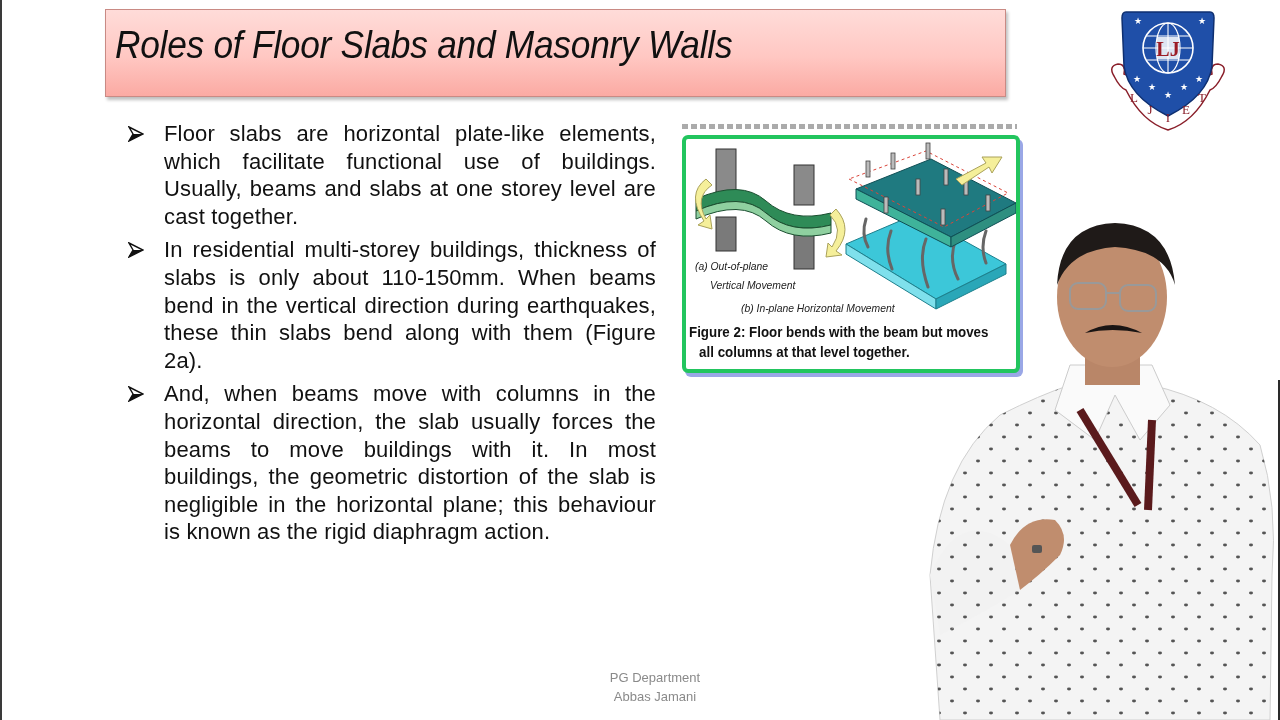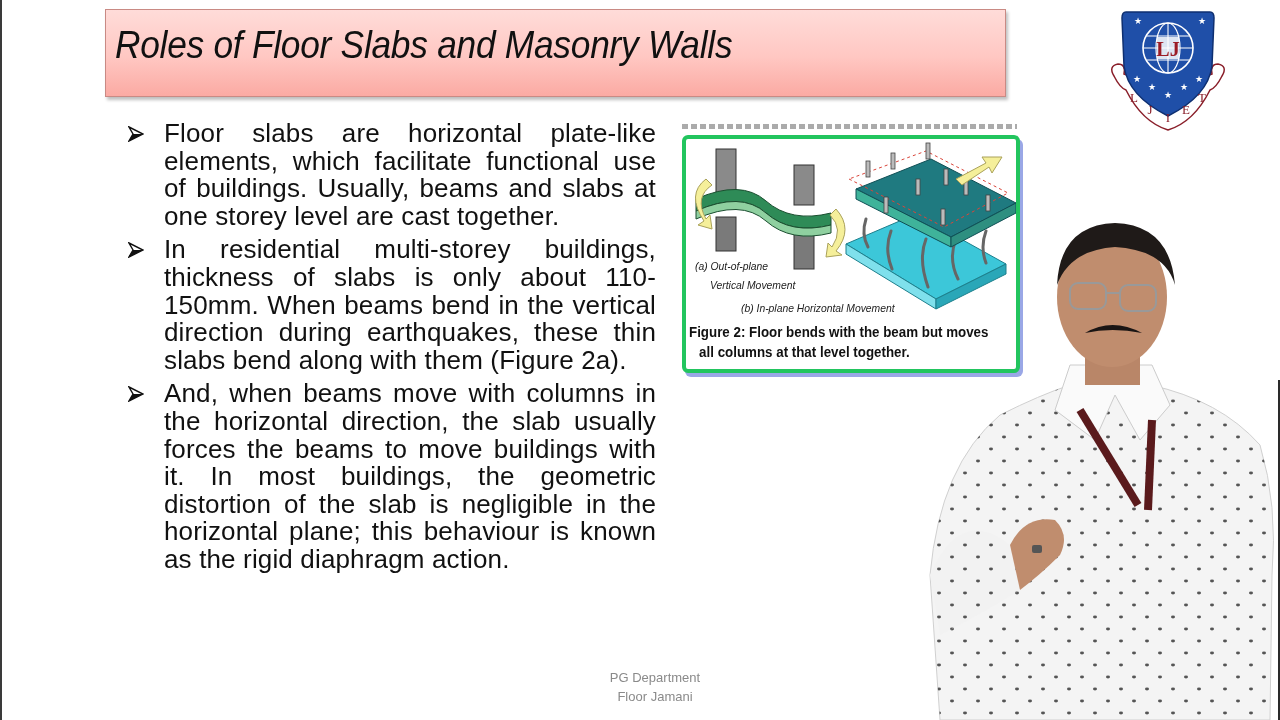--- a/index.html
+++ b/index.html
@@ -21,21 +21,21 @@
     font-family: "Liberation Sans", sans-serif;
     font-size: 38px; color: #111; letter-spacing: -0.3px; white-space: nowrap;
     transform: scaleX(0.93); transform-origin: left center;
   }
 
   .logo { position: absolute; left: 1104px; top: 4px; width: 128px; height: 128px; }
 
   .bullets { position: absolute; left: 128px; top: 120px; width: 528px; }
   .bullet {
     position: relative; padding-left: 36px; margin-bottom: 6px;
-    font-family: "Liberation Sans", sans-serif; font-size: 26px; line-height: 27.6px;
+    font-family: "Liberation Sans", sans-serif; font-size: 22px; line-height: 27.6px;
     color: #111; text-align: justify; letter-spacing: 0.15px;
   }
   .bullet-icon { position: absolute; left: 0; top: 6px; width: 16px; height: 16px; }
 
   .figure {
     position: absolute; left: 682px; top: 135px; width: 338px; height: 238px;
     border: 4px solid #22c55e; border-radius: 6px; background: #fff;
     box-shadow: 3px 4px 0 #9aa7e6;
   }
   .figure-topline {
@@ -213,14 +213,14 @@
     <path d="M90 330 Q105 300 135 305 Q150 320 140 340 Q120 360 100 375 Q88 365 90 330 Z" fill="#c08d6e"></path>
     <rect x="112" y="330" width="10" height="8" fill="#555" rx="2"></rect>
 
     <path d="M10 360 Q40 290 90 330 L100 375 Q60 400 20 420 Z" fill="#f2f2f2"></path>
     <path d="M10 360 Q40 290 90 330 L100 375 Q60 400 20 420 Z" fill="url(#dots)"></path>
   </svg>
 </div>
 
 <div class="footer">
   <div>PG Department</div>
-  <div>Floor Jamani</div>
+  <div>Abbas Jamani</div>
 </div>
 
 </body></html>

